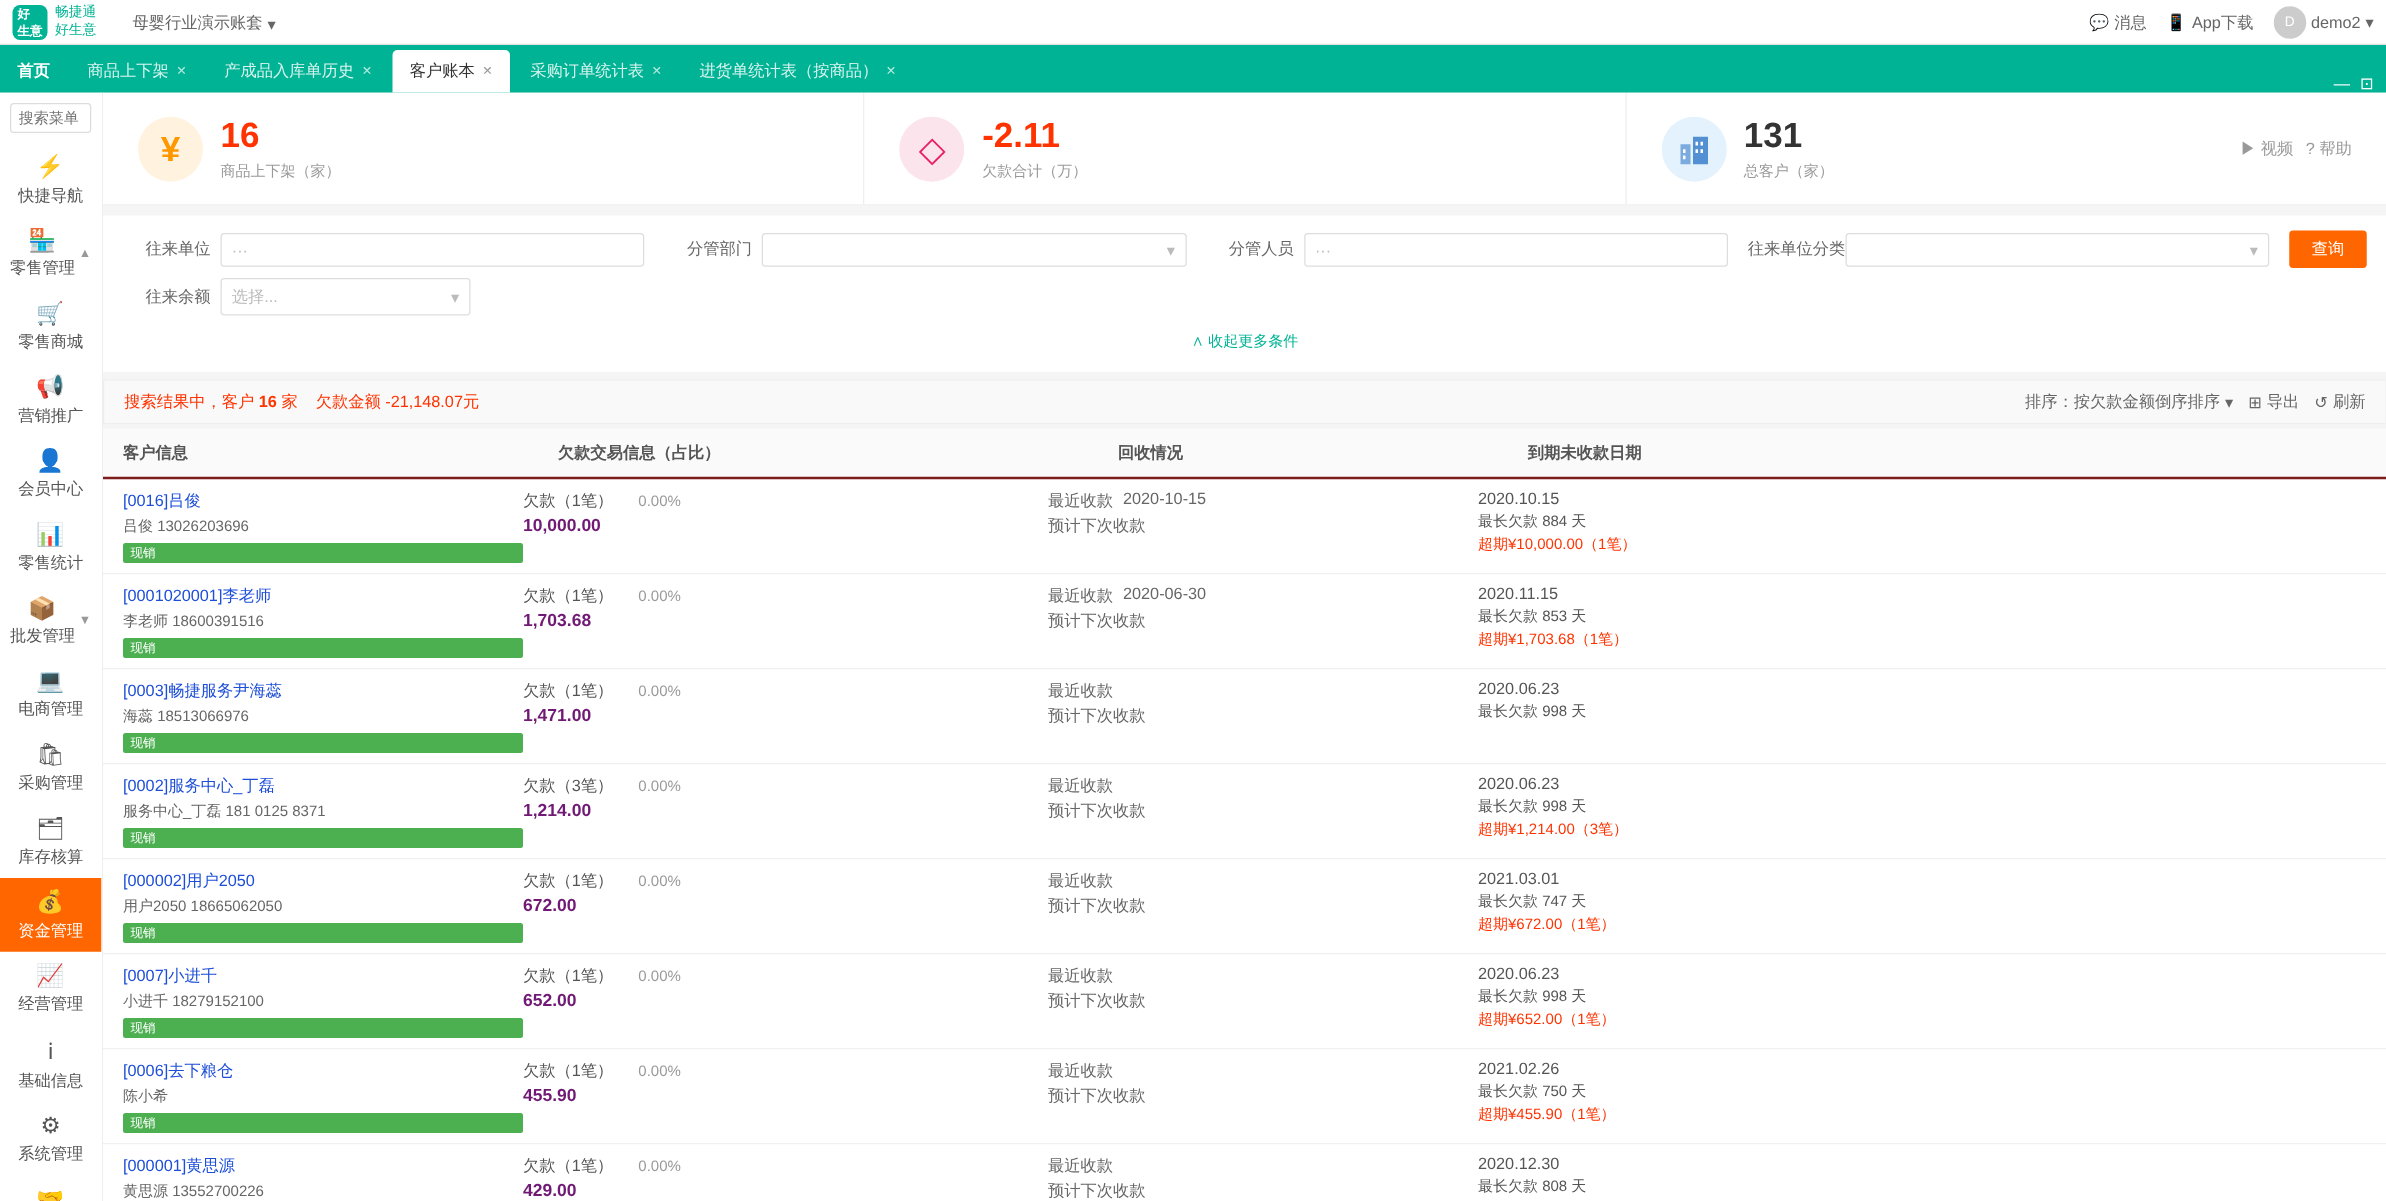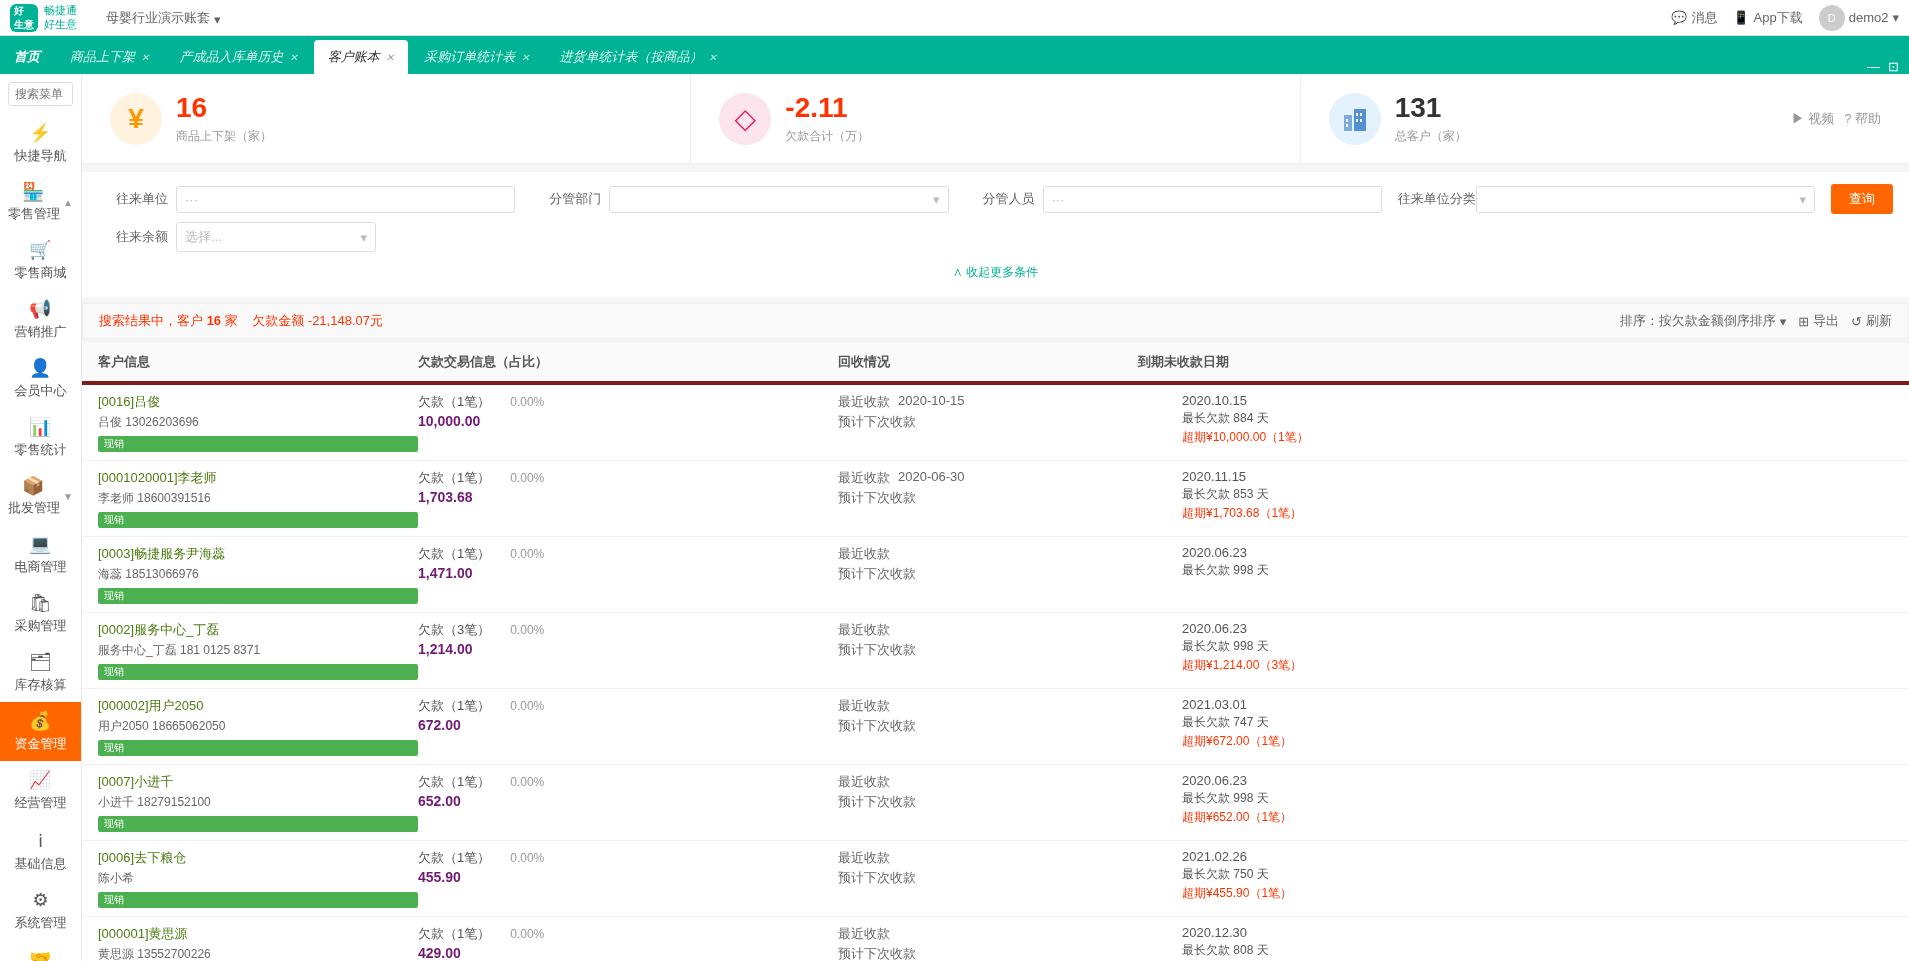--- a/index.html
+++ b/index.html
@@ -11,21 +11,21 @@
     .logo-area { display: flex; align-items: center; gap: 6px; width: 80px; }
     .logo-icon { width: 28px; height: 28px; background: #00b394; border-radius: 6px; display: flex; align-items: center; justify-content: center; color: #fff; font-size: 10px; font-weight: bold; }
     .logo-text { font-size: 11px; color: #00b394; line-height: 1.2; }
     .industry-select { margin-left: 10px; font-size: 12px; color: #666; padding: 2px 6px; border: none; background: transparent; display: flex; align-items: flex-end; gap: 4px; }
     .top-right { margin-left: auto; display: flex; align-items: center; gap: 16px; }
     .top-right-btn { display: flex; align-items: center; gap: 4px; color: #666; font-size: 12px; cursor: pointer; }
     .avatar { width: 26px; height: 26px; border-radius: 50%; background: #ccc; overflow: hidden; display: flex; align-items: center; justify-content: center; color: #fff; font-size: 11px; }
 
     
     .nav-tabs { height: 38px; background: #00b394; display: flex; align-items: flex-end; padding-left: 0; }
-    .nav-tab { height: 34px; display: flex; align-items: center; padding: 0 14px; gap: 6px; font-size: 13px; color: rgba(255,255,255,0.85); cursor: pointer; white-space: nowrap; border-radius: 4px 4px 0 0; margin-right: 2px; font-style: italic; }
+    .nav-tab { height: 34px; display: flex; align-items: center; padding: 0 14px; gap: 6px; font-size: 13px; color: rgba(255,255,255,0.85); cursor: pointer; white-space: nowrap; border-radius: 4px 4px 0 0; margin-right: 2px; }
     .nav-tab.active { background: #fff; color: #333; }
     .nav-tab.home { color: #fff; font-weight: bold; }
     .nav-tab-close { font-size: 10px; color: rgba(255,255,255,0.7); }
     .nav-tab.active .nav-tab-close { color: #999; }
     .nav-right-btns { margin-left: auto; display: flex; align-items: center; gap: 8px; padding-right: 10px; color: #fff; font-size: 16px; cursor: pointer; }
 
     
     .main-area { display: flex; flex: 1; overflow: hidden; }
     .sidebar { width: 82px; background: #fff; border-right: 1px solid #e8e8e8; display: flex; flex-direction: column; overflow-y: auto; }
     .sidebar-item { display: flex; flex-direction: column; align-items: center; padding: 8px 4px; cursor: pointer; color: #555; font-size: 12px; gap: 3px; }
@@ -64,25 +64,25 @@
     
     .result-bar { background: #f9f9f9; border: 1px solid #eee; padding: 8px 16px; display: flex; align-items: center; justify-content: space-between; margin: 0 0 4px 0; }
     .result-info { font-size: 13px; color: #666; }
     .result-info span { color: #ff3300; }
     .result-actions { display: flex; align-items: center; gap: 12px; font-size: 12px; color: #666; }
     .result-sort { display: flex; align-items: center; gap: 4px; }
     .btn-export, .btn-refresh { display: flex; align-items: center; gap: 4px; color: #666; cursor: pointer; }
 
     
     .table-wrap { background: #fff; margin: 0; }
-    .table-header { display: grid; grid-template-columns: 320px 420px 300px 1fr; background: #fafafa; border-bottom: 4px solid #7f1d1d; padding: 10px 16px; font-weight: bold; color: #555; font-size: 13px; }
+    .table-header { display: grid; grid-template-columns: 320px 420px 300px 1fr; background: #fafafa; border-bottom: 2px solid #7f1d1d; padding: 10px 16px; font-weight: bold; color: #555; font-size: 13px; gap: 28px; }
     .table-row-wrap { border-bottom: 1px solid #f0f0f0; }
     .table-row { display: grid; grid-template-columns: 320px 420px 300px 1fr; padding: 8px 16px; align-items: start; }
     .customer-info { display: flex; flex-direction: column; gap: 3px; }
-    .customer-name { color: #4d7c0f; font-size: 13px; cursor: pointer; }
+    .customer-name { color: #1d4ed8; font-size: 13px; cursor: pointer; }
     .customer-phone { color: #666; font-size: 12px; }
     .badge { display: inline-block; background: #4caf50; color: #fff; font-size: 10px; padding: 1px 6px; border-radius: 2px; margin-top: 2px; }
     .debt-info { display: flex; flex-direction: column; gap: 2px; }
     .debt-count { color: #555; font-size: 13px; }
     .debt-amount { color: #701a75; font-size: 14px; font-weight: bold; }
     .debt-percent { color: #999; font-size: 12px; }
     .debt-row { display: flex; align-items: center; gap: 20px; }
     .recovery-info { display: flex; flex-direction: column; gap: 2px; }
     .recovery-row { color: #666; font-size: 12px; display: flex; gap: 8px; }
     .overdue-info { display: flex; flex-direction: column; gap: 2px; margin-left: 44px; }

